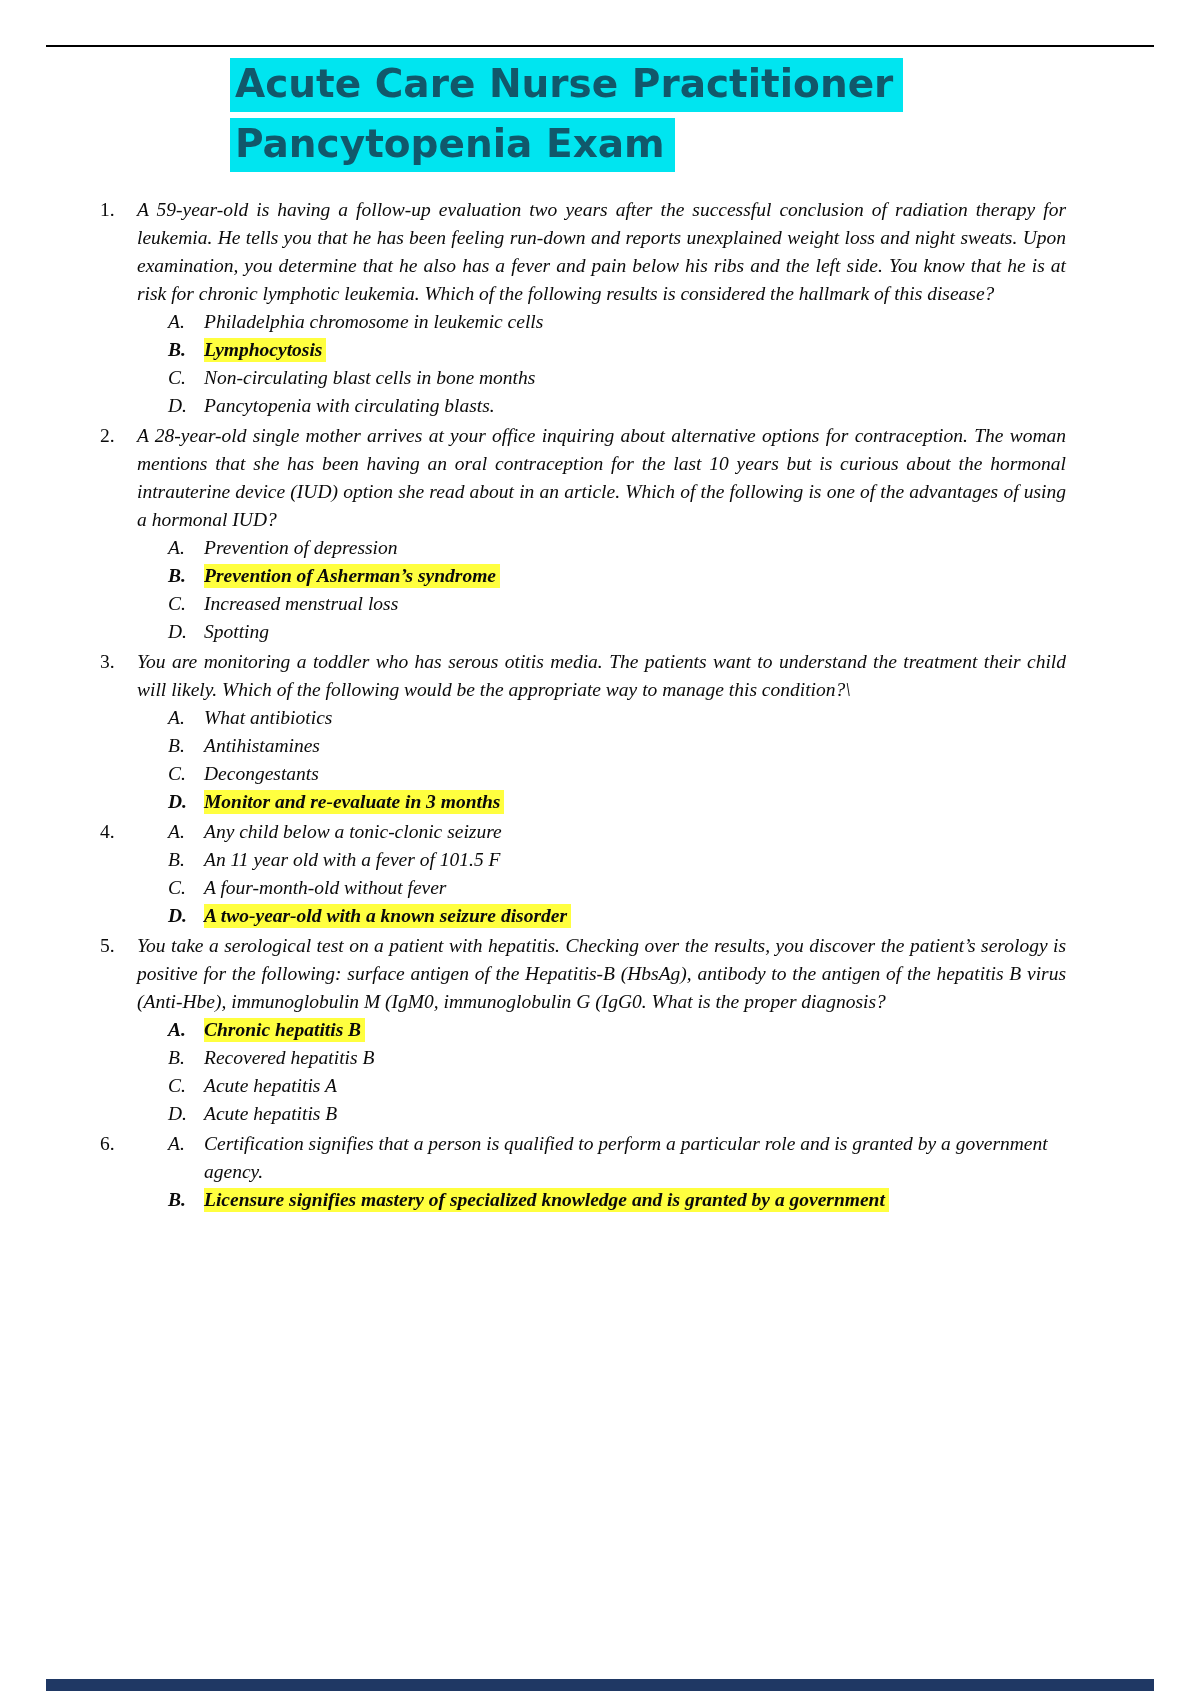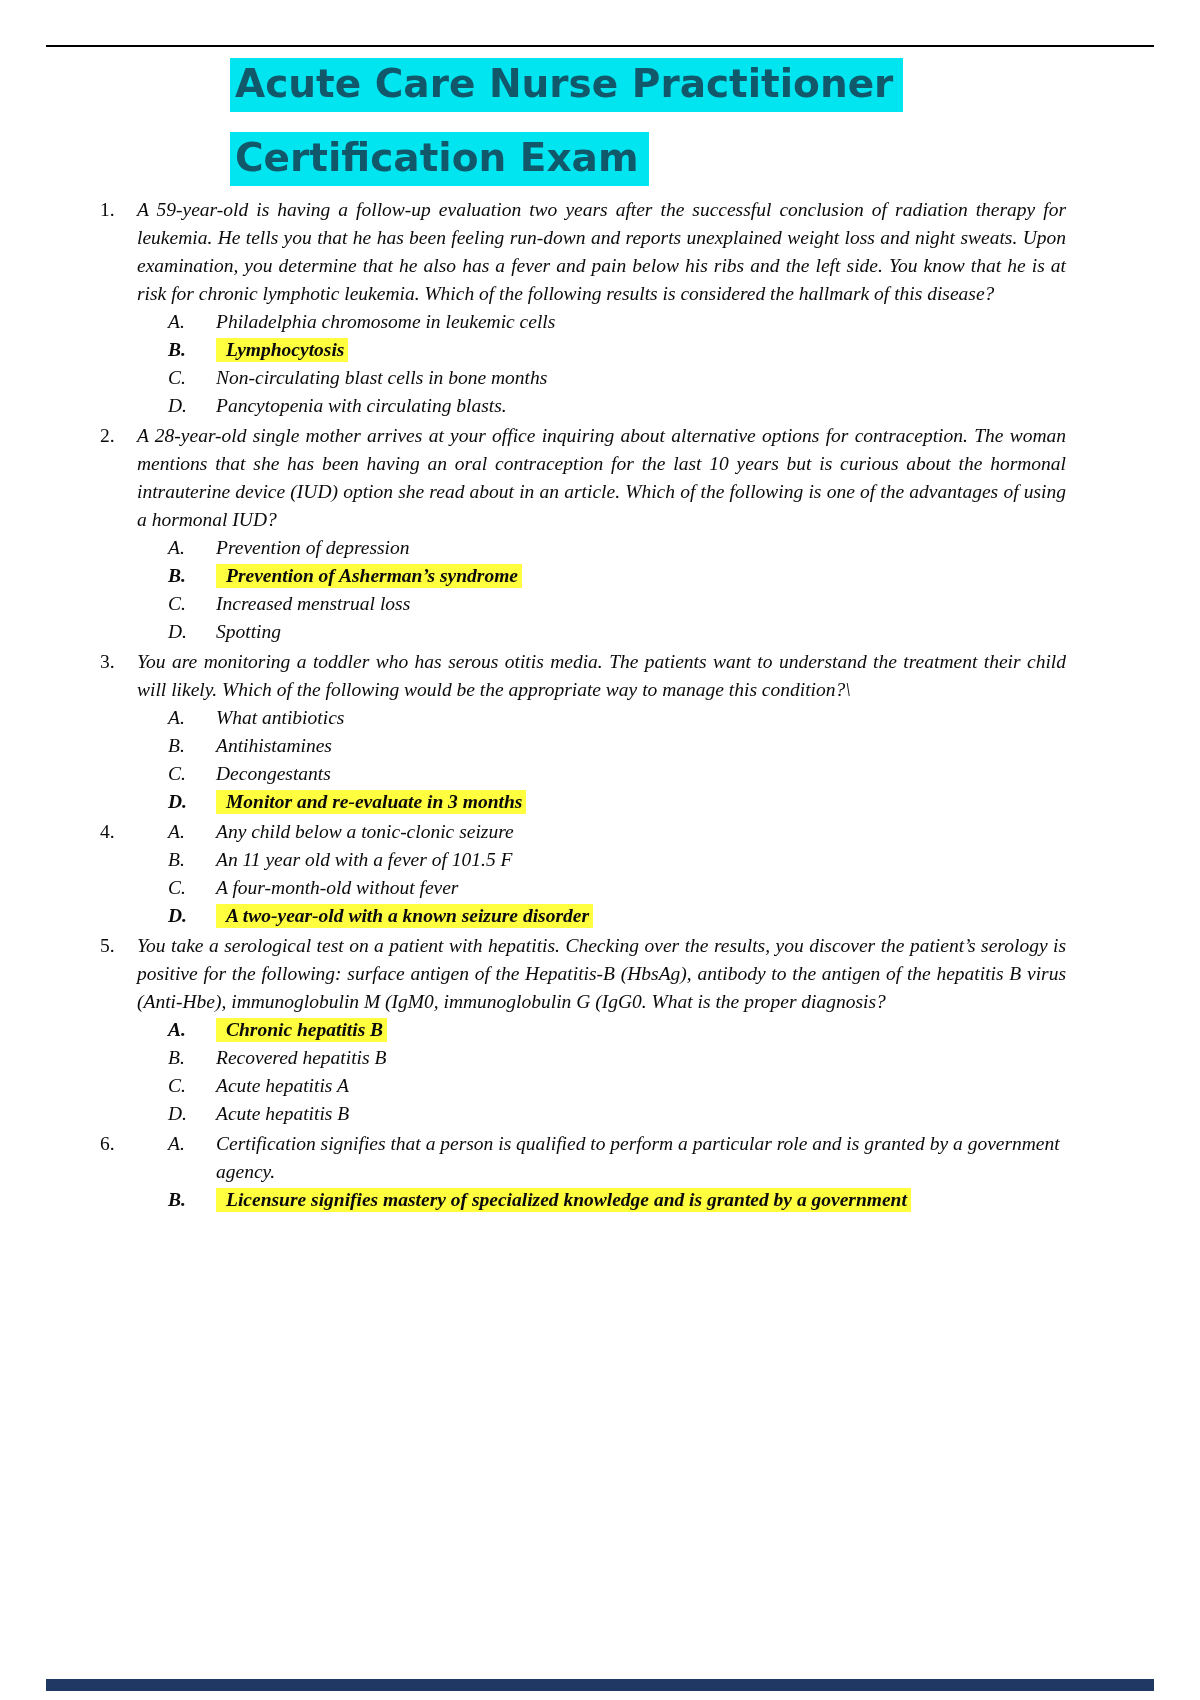--- a/index.html
+++ b/index.html
@@ -23,21 +23,21 @@
   .title-block {
     position: absolute;
     top: 58px;
     left: 230px;
     font-family: "DejaVu Sans", sans-serif;
     font-weight: bold;
     font-size: 39px;
     line-height: 50px;
     color: #11586b;
   }
-  .title-line { display: block; margin-bottom: 20px; border-radius: 16px; }
+  .title-line { display: block; margin-bottom: 6px; border-radius: 16px; }
   .title-line > span {
     background: #00e5f0;
     padding: 1px 10px 3px 5px;
     display: inline-block;
   }
   .content {
     position: absolute;
     top: 196px;
     left: 100px;
     width: 966px;
@@ -56,45 +56,45 @@
   .qtext { text-align: justify; }
   .options { margin-top: 0; }
   .option {
     display: flex;
     margin-left: 31px;
   }
   .optletter {
     width: 36px;
     flex: 0 0 36px;
   }
-  .opttext { flex: 1; margin-left: 12px; }
+  .opttext { flex: 1; }
   .option.answer { font-weight: bold; }
   .option.answer .opttext > span {
     background: #ffff3f;
-    padding: 1px 4px 2px 10px;
+    padding: 1px 4px 2px 0;
   }
   .bottom-bar {
     position: absolute;
     left: 46px;
     width: 1108px;
     bottom: 9px;
     height: 12px;
     background: #1f3864;
   }
 </style>
 </head>
 <body>
 
 <div>
 
   <div class="top-rule"></div>
 
   <div class="title-block">
     <span class="title-line"><span>Acute Care Nurse Practitioner</span></span>
-    <span class="title-line"><span>Certification Exam</span></span>
+    <span class="title-line"><span>Pancytopenia Exam</span></span>
   </div>
 
   <div class="content">
   <div class="question">
     <div class="qnum">1.</div>
     <div class="qbody">
       <div class="qtext">A 59-year-old is having a follow-up evaluation two years after the successful conclusion of radiation therapy for leukemia. He tells you that he has been feeling run-down and reports unexplained weight loss and night sweats. Upon examination, you determine that he also has a fever and pain below his ribs and the left side. You know that he is at risk for chronic lymphotic leukemia. Which of the following results is considered the hallmark of this disease?</div>
       <div class="options">
   <div class="option">
     <div class="optletter">A.</div>

